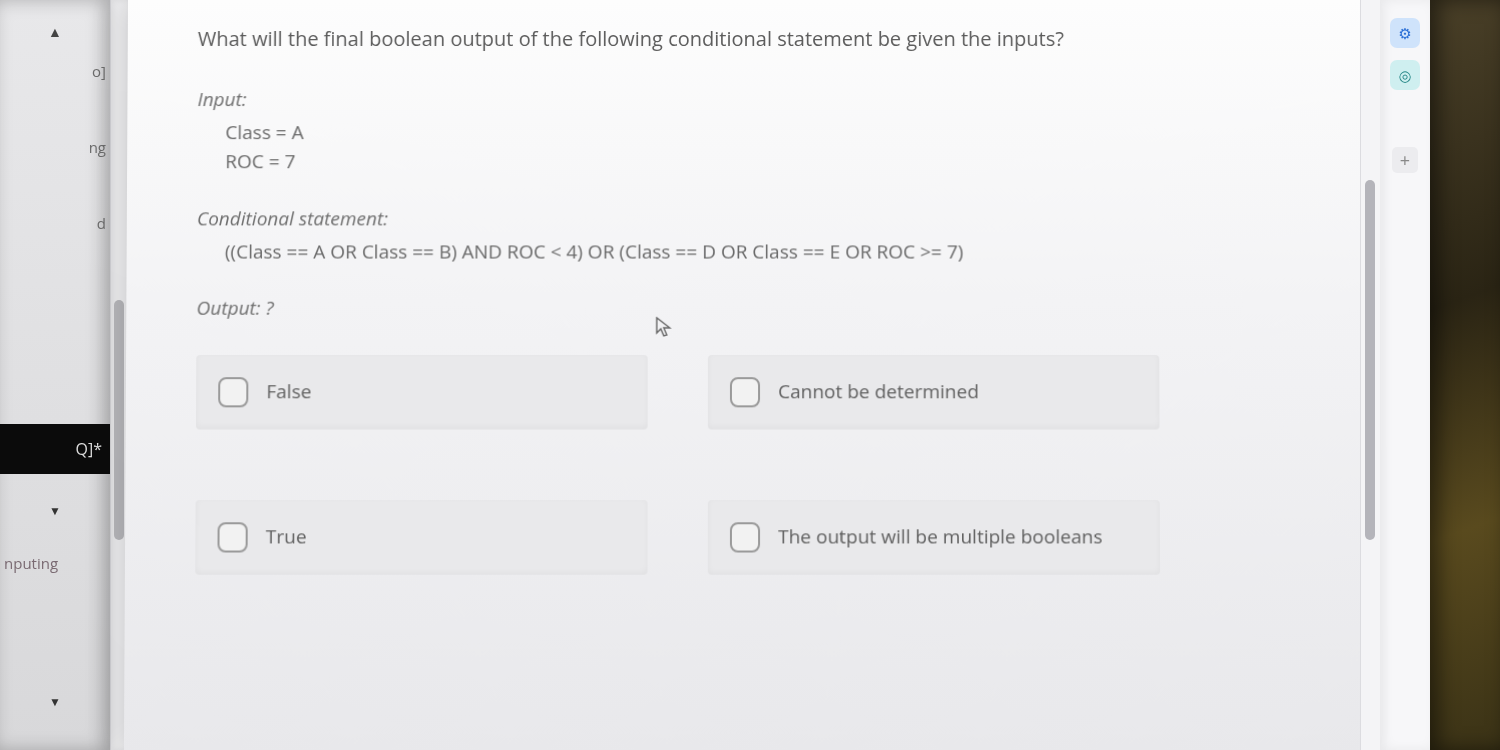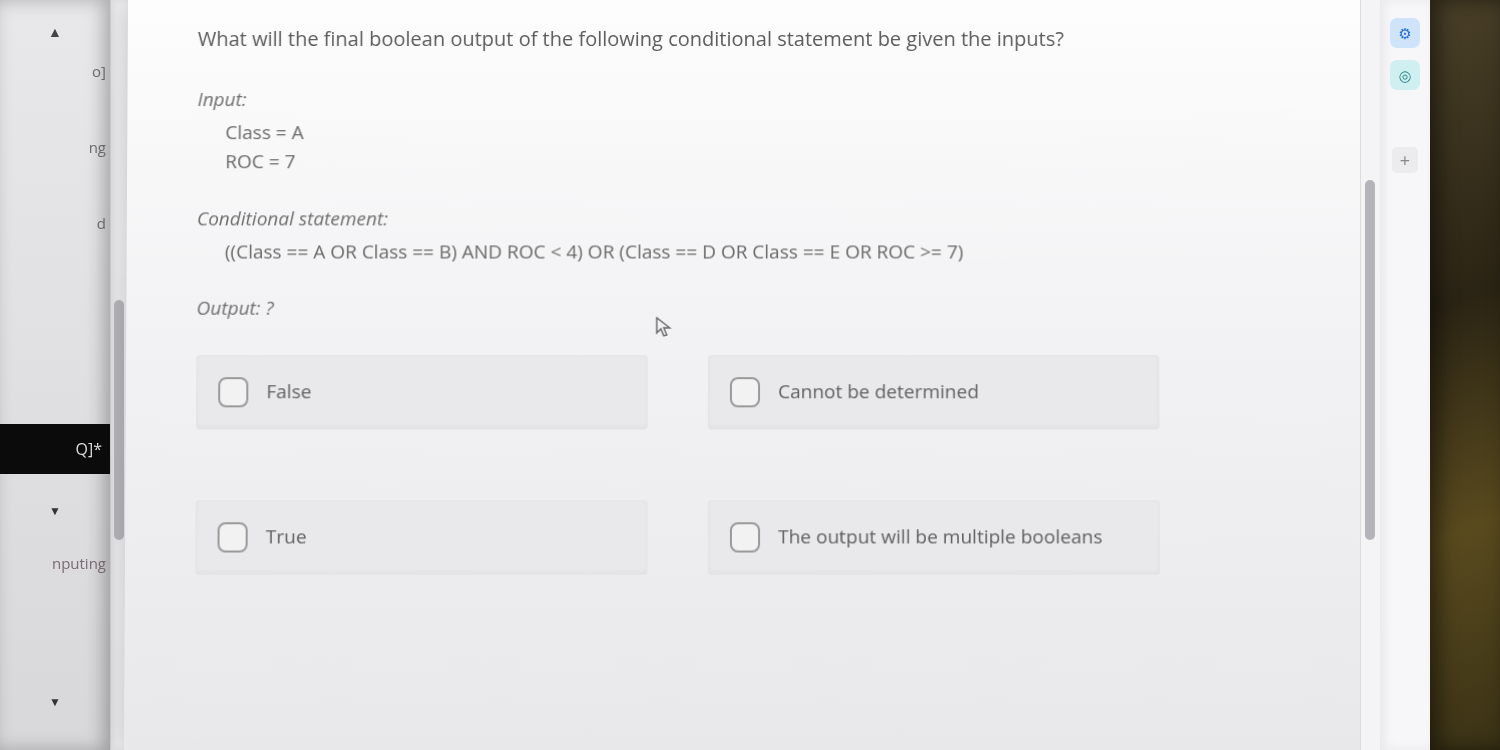--- a/index.html
+++ b/index.html
@@ -37,21 +37,20 @@
     color: #dcdcdc;
     text-align: right;
     padding: 14px 8px;
     font-size: 16px;
     font-weight: 500;
     margin: 20px 0 28px 0;
   }
   .rail-label {
     color: #7a6a72;
     font-size: 15px;
-    text-align: right;
     padding: 4px 4px;
     margin-top: 6px;
   }
   .rail-chevron {
     color:#333; font-size:12px; text-align:center; margin: 6px 0 30px 0;
   }
   
   .scroll-strip {
     width: 18px;
     height: 100%;

